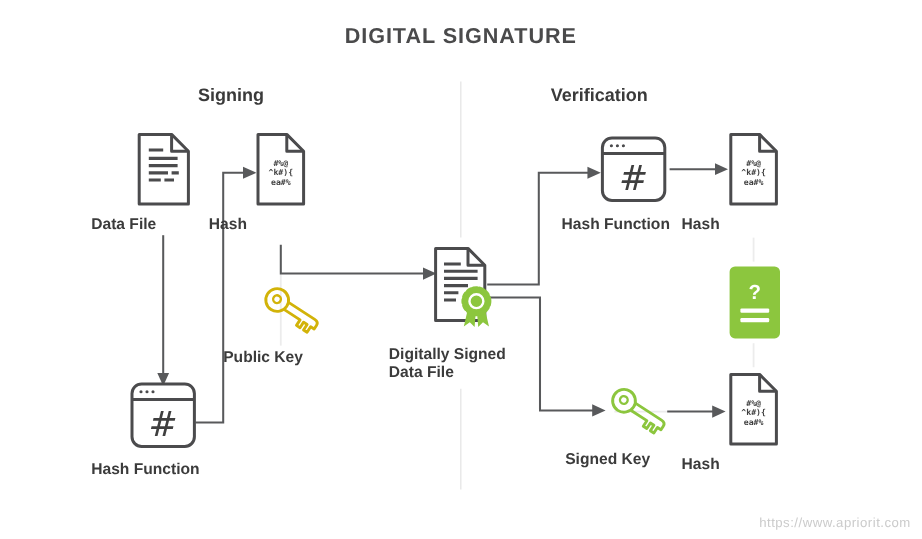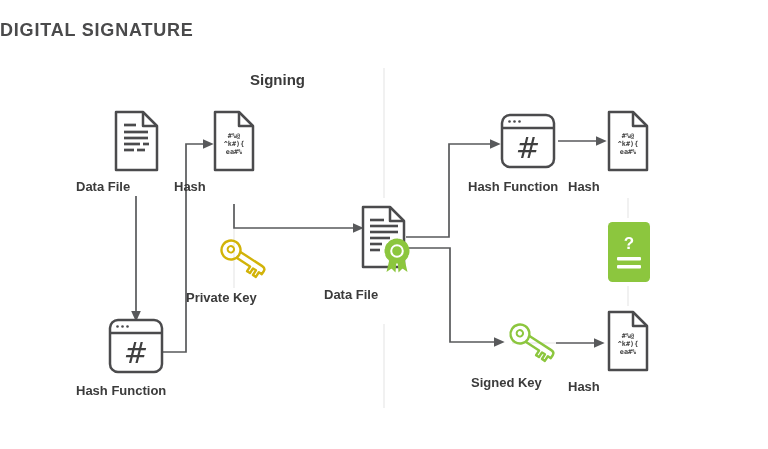--- a/index.html
+++ b/index.html
@@ -2,25 +2,25 @@
 <html><head>
 <meta charset="utf-8">
 <style>
   html,body{margin:0;padding:0;background:#fff;}
   .canvas{
     position:relative;width:768px;height:449px;background:#ffffff;
     font-family:"Liberation Sans",sans-serif;overflow:hidden;
   }
   .title{
     position:absolute;left:0;top:20px;width:768px;margin:0;
-    font-size:18px;font-weight:800;letter-spacing:.8px;
+    text-align:center;font-size:18px;font-weight:800;letter-spacing:.8px;
     color:#4a4a4b;
   }
   .section-header{
-    position:absolute;width:140px;text-align:right;
+    position:absolute;width:140px;text-align:left;
     font-size:15px;font-weight:700;color:#3a3a3a;
   }
   .label{
     position:absolute;width:120px;text-align:left;
     font-size:13px;font-weight:700;color:#3b3b3b;line-height:15px;
   }
   .icon{position:absolute;}
   .icon svg{display:block;}
   .connectors{position:absolute;left:0;top:0;}
   .footer-url{
@@ -38,20 +38,21 @@
   .q-symbol{font-family:"Liberation Sans",sans-serif;font-size:17px;font-weight:bold;fill:#fff;}
 </style>
 </head>
 <body>
 
 <div class="canvas">
 
   <h1 class="title">DIGITAL SIGNATURE</h1>
 
   <div class="section-header" style="left:165px;top:71px;">Signing</div>
+  <div class="section-header" style="left:459px;top:71px;">Verification</div>
 
   <svg class="connectors" width="768" height="449">
     <defs>
       <marker id="arrow" viewBox="0 0 8 8" refX="1" refY="4" markerWidth="7" markerHeight="7" orient="auto-start-reverse">
         <path d="M0,0.6 L7.5,4 L0,7.4 Z" fill="#58595b"></path>
       </marker>
     </defs>
 
     <g stroke="#ececec" stroke-width="1.5" fill="none">
       <path d="M234,228 V288"></path>
@@ -120,21 +121,21 @@
     <svg width="62" height="56" viewBox="0 0 62 56">
       <g transform="translate(6,3)">
         <g transform="rotate(33 11 11)" stroke="#d2b309" fill="none" stroke-width="2.4" stroke-linejoin="round">
           <circle cx="11" cy="11" r="9.5"></circle>
           <circle cx="10.5" cy="10.5" r="3.2" stroke-width="2"></circle>
           <path d="M20,7.5 H46 Q50,7.5 50,11 V14.5 H46.5 V20 H43 V14.5 H39.5 V20 H36 V14.5 H20"></path>
         </g>
       </g>
     </svg>
   </div>
-  <div class="label" style="left:186px;top:290px;">Private Key</div>
+  <div class="label" style="left:186px;top:290px;">Public Key</div>
 
   <div class="icon" style="left:360px;top:205px;">
     <svg width="50" height="68" viewBox="0 0 50 68">
       <path d="M3,2 H30 L44,16 V62 H3 Z" fill="#fff" stroke="#4b4b4d" stroke-width="2.5" stroke-linejoin="round"></path>
       <path d="M30,2 V16 H44" fill="none" stroke="#4b4b4d" stroke-width="2.5" stroke-linejoin="round"></path>
       <g stroke="#4b4b4d" stroke-width="2.6">
         <line x1="10" y1="15" x2="24" y2="15"></line>
         <line x1="10" y1="21" x2="38" y2="21"></line>
         <line x1="10" y1="27" x2="38" y2="27"></line>
         <line x1="10" y1="33" x2="30" y2="33"></line>
@@ -143,20 +144,21 @@
       </g>
       <g transform="translate(37,46)">
         <path d="M-7,6 L-10.5,21 L-5.5,17.5 L-1.5,21.5 L-0.5,9 Z" fill="#8cc63e"></path>
         <path d="M7,6 L10.5,21 L5.5,17.5 L1.5,21.5 L0.5,9 Z" fill="#8cc63e"></path>
         <circle r="10.5" fill="#8cc63e" stroke="#8cc63e" stroke-width="4" stroke-dasharray="3 2.2" stroke-linecap="round"></circle>
         <circle r="5.8" fill="none" stroke="#fff" stroke-width="2"></circle>
       </g>
     </svg>
   </div>
   <div class="label" style="left:324px;top:287px;">
+    <div>Digitally Signed</div>
     <div>Data File</div>
   </div>
 
   <div class="icon" style="left:500px;top:113px;">
     <svg width="56" height="56" viewBox="0 0 56 56">
       <rect x="2" y="2" width="52" height="52" rx="8" fill="#fff" stroke="#4b4b4d" stroke-width="2.5"></rect>
       <line x1="2" y1="15" x2="54" y2="15" stroke="#4b4b4d" stroke-width="2.5"></line>
       <circle cx="9.5" cy="8.5" r="1.3" fill="#4b4b4d"></circle>
       <circle cx="14.5" cy="8.5" r="1.3" fill="#4b4b4d"></circle>
       <circle cx="19.5" cy="8.5" r="1.3" fill="#4b4b4d"></circle>
@@ -202,14 +204,15 @@
     <svg width="44" height="62" viewBox="0 0 44 62">
       <path d="M3,2 H27 L41,16 V60 H3 Z" fill="#fff" stroke="#4b4b4d" stroke-width="2.5" stroke-linejoin="round"></path>
       <path d="M27,2 V16 H41" fill="none" stroke="#4b4b4d" stroke-width="2.5" stroke-linejoin="round"></path>
       <text class="hash-text" x="22" y="28" text-anchor="middle">#%@</text>
       <text class="hash-text" x="22" y="36" text-anchor="middle">^k#){</text>
       <text class="hash-text" x="22" y="44" text-anchor="middle">ea#%</text>
     </svg>
   </div>
   <div class="label" style="left:568px;top:379px;">Hash</div>
 
+  <div class="footer-url">https://www.apriorit.com</div>
 
 </div>
 
 </body></html>

